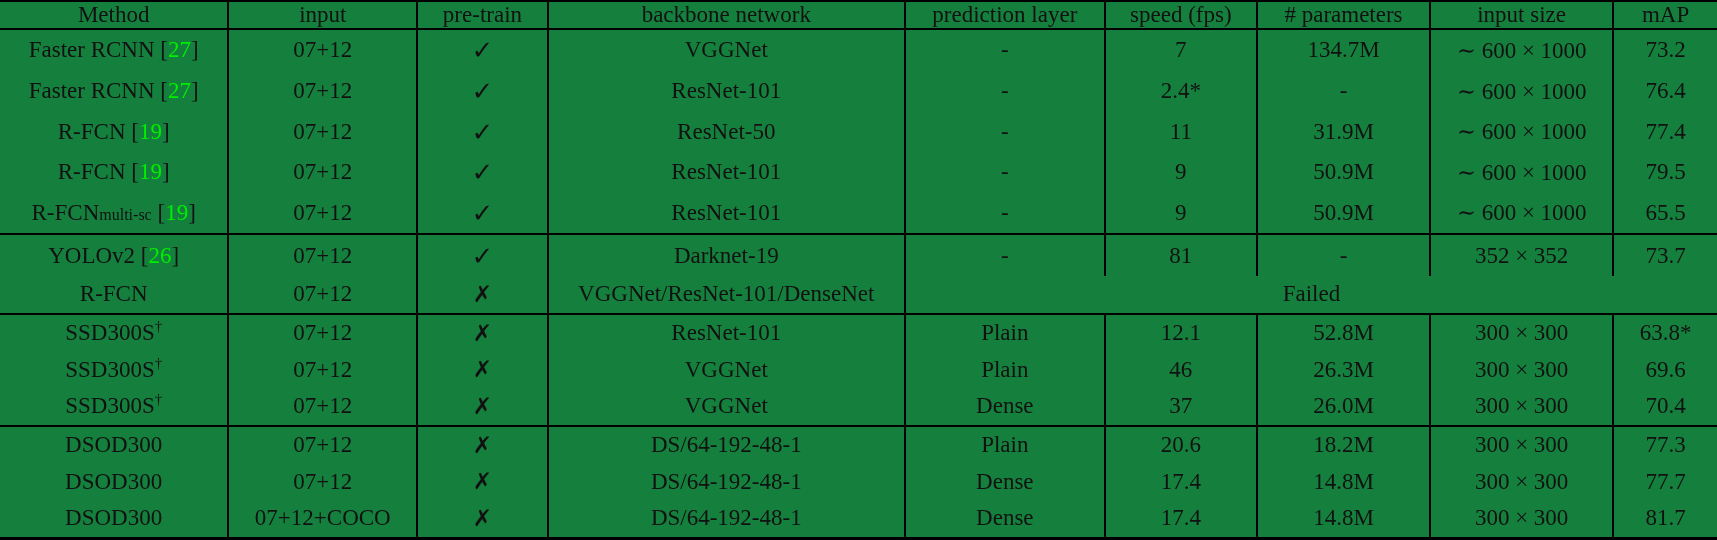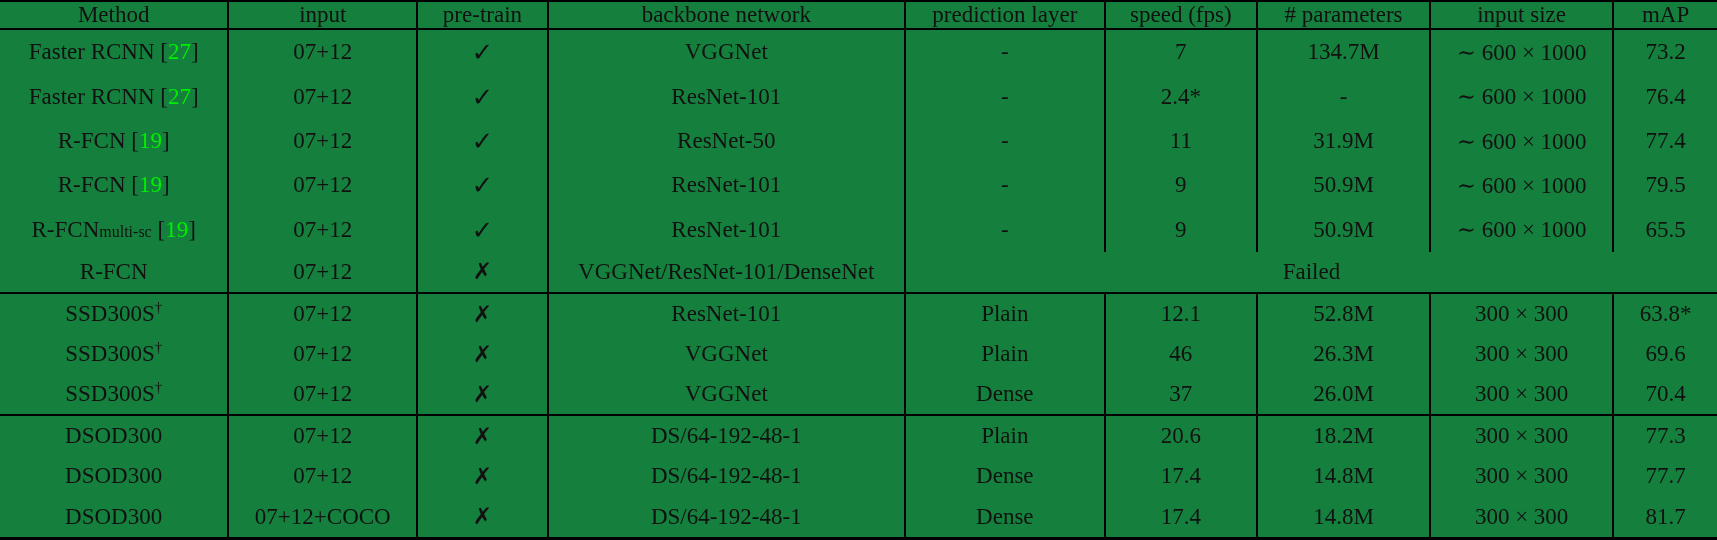--- a/index.html
+++ b/index.html
@@ -104,20 +104,31 @@
           <td><span>R-FCN</span><span class="sub">multi-sc</span><span> [</span><span class="cite" style="color: rgb(0, 238, 0);">19</span><span>]</span></td>
           <td>07+12</td>
           <td><span class="check">✓</span></td>
           <td>ResNet-101</td>
           <td>-</td>
           <td>9</td>
           <td>50.9M</td>
           <td>∼ 600 × 1000</td>
           <td>65.5</td>
         </tr>
+        <tr class="section-start">
+          <td><span>YOLOv2 [</span><span class="cite" style="color: rgb(0, 238, 0);">26</span><span>]</span></td>
+          <td>07+12</td>
+          <td><span class="check">✓</span></td>
+          <td>Darknet-19</td>
+          <td>-</td>
+          <td>81</td>
+          <td>-</td>
+          <td>352 × 352</td>
+          <td>73.7</td>
+        </tr>
         <tr>
           <td>R-FCN</td>
           <td>07+12</td>
           <td><span class="cross">✗</span></td>
           <td>VGGNet/ResNet-101/DenseNet</td>
           <td colspan="5">Failed</td>
         </tr>
         <tr class="section-start">
           <td><span>SSD300S</span><span class="sup">†</span></td>
           <td>07+12</td>

